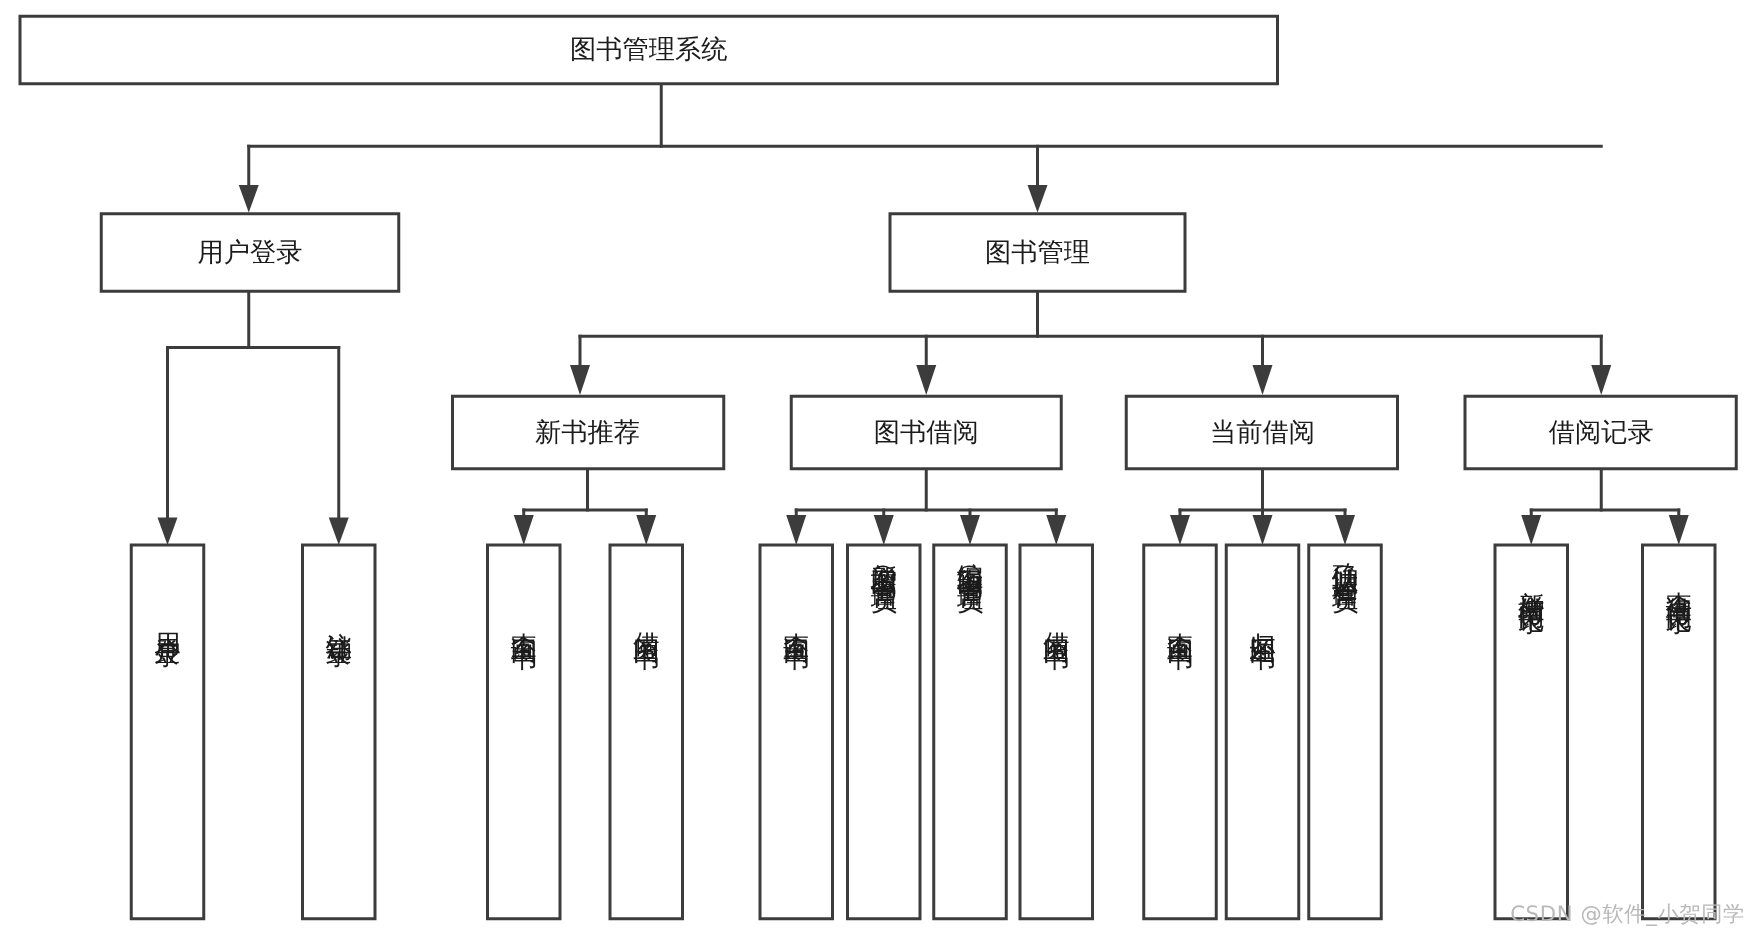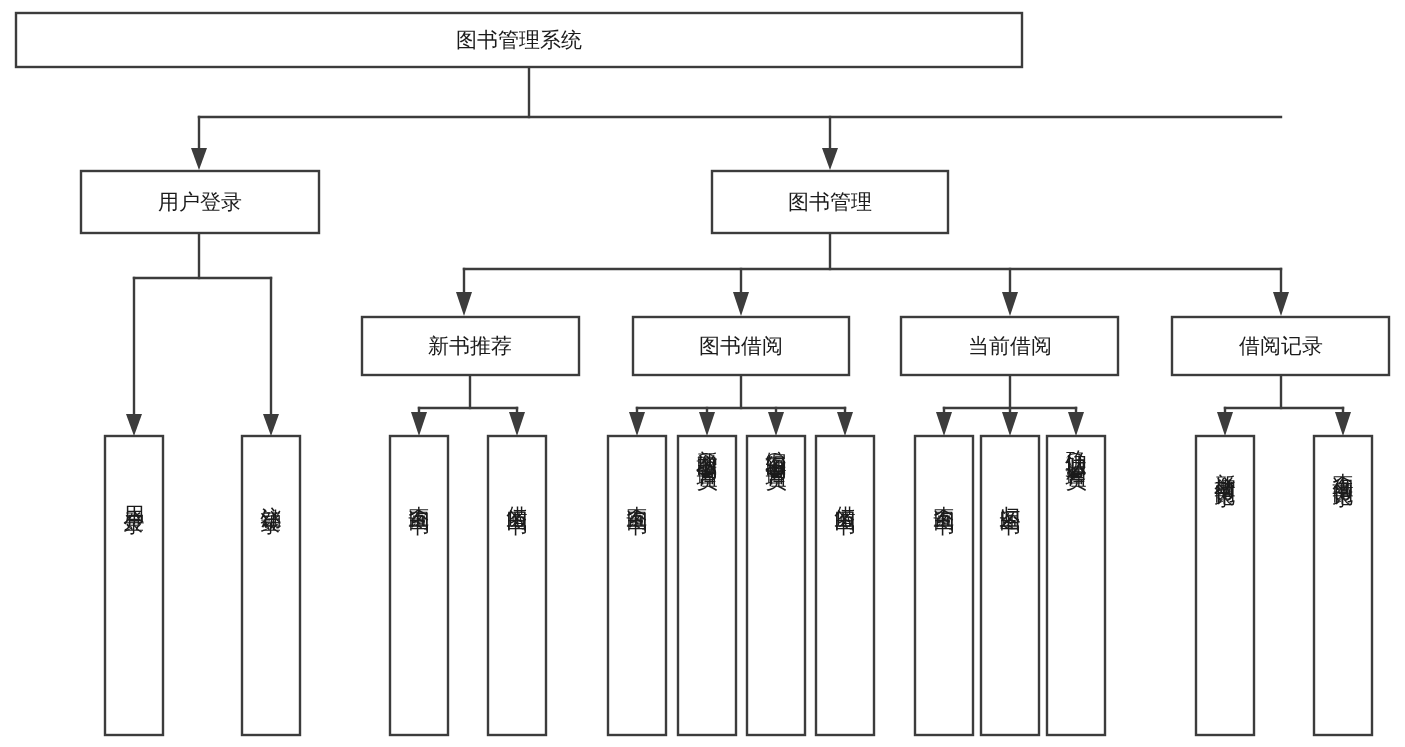--- a/index.html
+++ b/index.html
@@ -233,14 +233,15 @@
       <text class="node-label-v" x="1225" y="465">新增借阅记录</text>
     </g>
 
     <g>
       <rect class="node-box" x="1314" y="436" width="58" height="299"></rect>
       <text class="node-label-v" x="1343" y="465">查询借阅记录</text>
     </g>
 
   </svg>
 
+  <div class="watermark">CSDN @软件_小贺同学</div>
 
 </div>
 
 </body></html>

